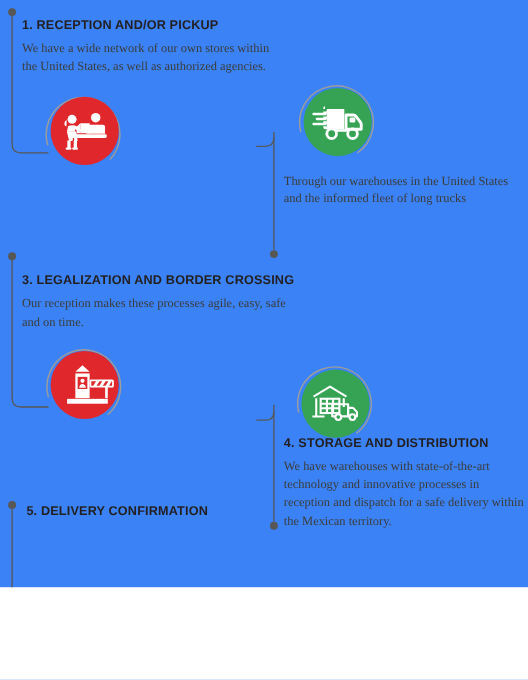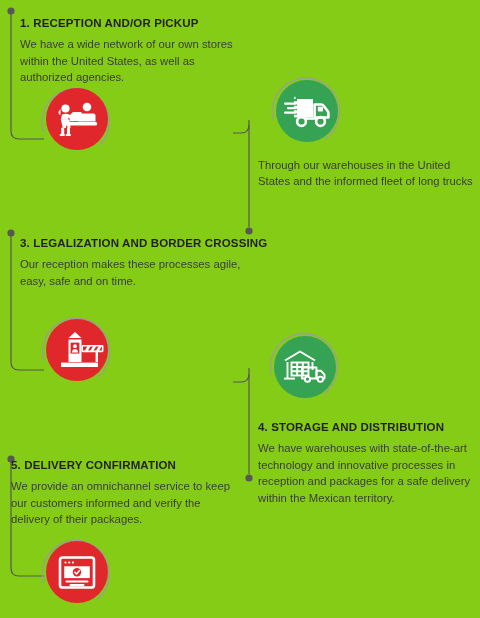--- a/index.html
+++ b/index.html
@@ -7,22 +7,22 @@
     padding: 0;
     background: #ffffff;
   }
   body {
     font-family: "Liberation Sans", sans-serif;
     -webkit-font-smoothing: antialiased;
   }
   #infographic {
     position: relative;
     width: 480px;
-    height: 618px;
-    background: #84cc16;
+    height: 534px;
+    background: #3b82f6;
     overflow: hidden;
   }
 
   
   .connector {
     position: absolute;
     pointer-events: none;
   }
   .conn-svg {
     display: block;
@@ -41,20 +41,21 @@
     margin: 0 0 6px 0;
     line-height: 1.25;
     white-space: nowrap;
   }
   .step-desc {
     font-size: 11.3px;
     font-weight: normal;
     color: #3c3c3b;
     margin: 0;
     line-height: 1.45;
+    font-family: Liberation Serif, serif;
   }
 
   
   .badge {
     position: absolute;
     width: 74px;
     height: 74px;
   }
   .badge .ring {
     position: absolute;
@@ -182,21 +183,21 @@
           <rect x="29" y="37.4" width="12" height="2.4"></rect>
         </g>
       </svg>
     </div>
   </div>
 
   <div class="step" style="left:258px; top:157px; width:222px;">
     <p class="step-desc">Through our warehouses in the United States and the informed fleet of long trucks</p>
   </div>
 
-  <div class="step" style="left:20px; top:236px; width:240px;">
+  <div class="step" style="left:20px; top:248px; width:240px;">
     <p class="step-title">3. LEGALIZATION AND BORDER CROSSING</p>
     <p class="step-desc">Our reception makes these processes agile, easy, safe and on time.</p>
   </div>
 
   <div class="badge red" style="left:40px; top:313px;">
     <svg class="ring" viewBox="0 0 74 74">
       <path d="M4 48 A33.5 33.5 0 1 1 58 64" fill="none" stroke="#9d9d9c" stroke-width="1.3"></path>
     </svg>
     <div class="disc"></div>
     <div class="glyph">
@@ -250,28 +251,27 @@
           <path d="M42.5 34.8 h4.6 l3.4 3.9 v3.8 h-8 z"></path>
         </g>
         <g fill="#35a353" stroke="#ffffff" stroke-width="1.9">
           <circle cx="33.5" cy="43.2" r="2.6"></circle>
           <circle cx="46.4" cy="43.2" r="2.6"></circle>
         </g>
       </svg>
     </div>
   </div>
 
-  <div class="step" style="left:258px; top:420px; width:222px;">
+  <div class="step" style="left:258px; top:396px; width:222px;">
     <p class="step-title">4. STORAGE AND DISTRIBUTION</p>
-    <p class="step-desc">We have warehouses with state-of-the-art technology and innovative processes in reception and packages for a safe delivery within the Mexican territory.</p>
-  </div>
-
-  <div class="step" style="left:11px; top:458px; width:230px;">
+    <p class="step-desc">We have warehouses with state-of-the-art technology and innovative processes in reception and dispatch for a safe delivery within the Mexican territory.</p>
+  </div>
+
+  <div class="step" style="left:24px; top:458px; width:230px;">
     <p class="step-title">5. DELIVERY CONFIRMATION</p>
-    <p class="step-desc">We provide an omnichannel service to keep our customers informed and verify the delivery of their packages.</p>
   </div>
 
   <div class="badge red" style="left:40px; top:535px;">
     <svg class="ring" viewBox="0 0 74 74">
       <path d="M3.5 48 A33.5 33.5 0 1 1 58 64" fill="none" stroke="#9d9d9c" stroke-width="1.3"></path>
     </svg>
     <div class="disc"></div>
     <div class="glyph">
       <svg viewBox="0 0 62 62">
 

